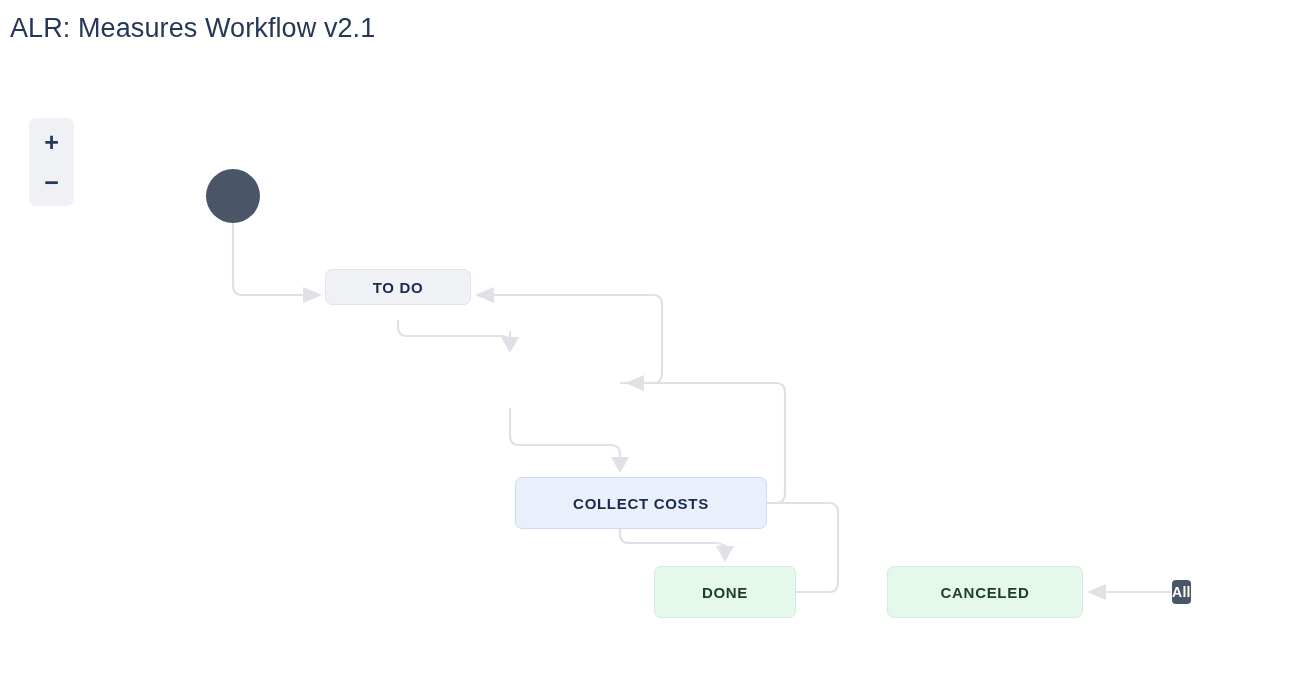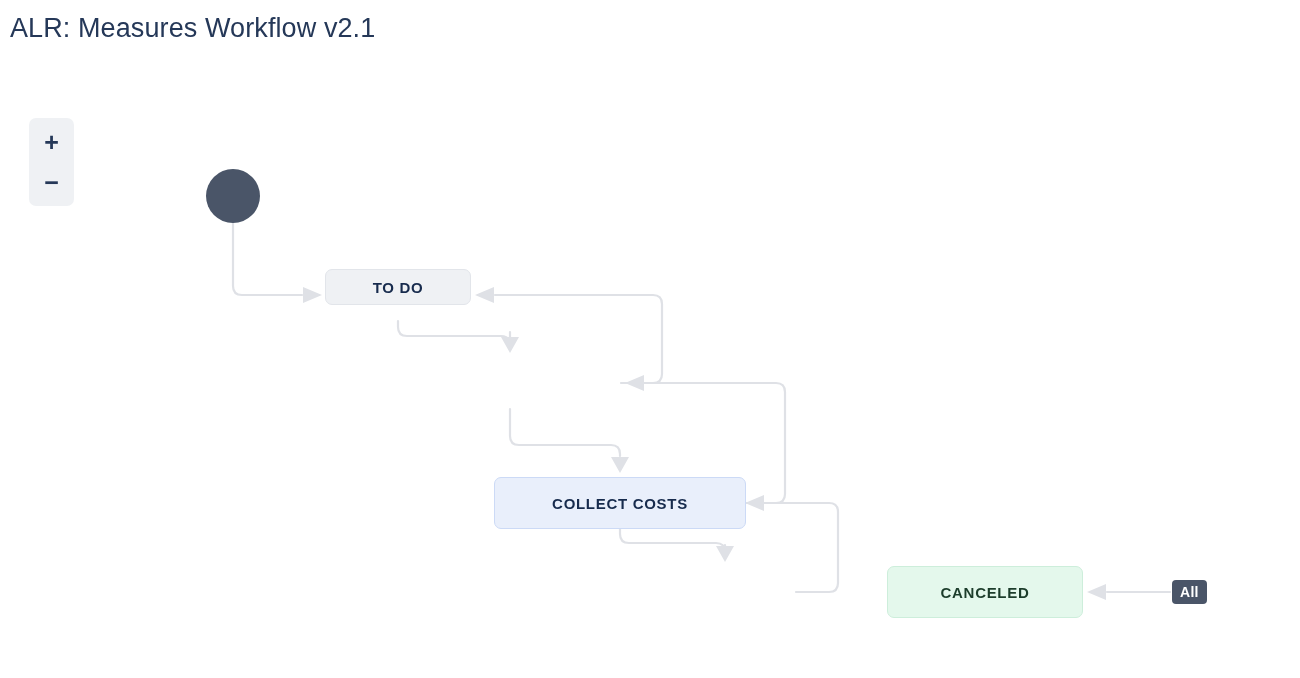--- a/index.html
+++ b/index.html
@@ -104,21 +104,21 @@
     border-radius: 50%;
     background: #4a5568;
     cursor: pointer;
   }
 
   
   #all-badge {
     position: absolute;
     left: 1172px; top: 580px;
     height: 24px;
-    padding: 0 8px;
+    padding: 0 0;
     background: #4a5568;
     color: #ffffff;
     border-radius: 4px;
     font-size: 14px;
     font-weight: 700;
     display: flex;
     align-items: center;
     justify-content: center;
     letter-spacing: 0.3px;
     cursor: pointer;
@@ -171,24 +171,27 @@
     </g>
   </svg>
 
   <div id="node-start"></div>
 
   <div class="node node-gray" style="left:325px; top:269px; width:146px; height:36px;">
     <span>TO DO</span>
   </div>
 
 
-  <div class="node node-blue" style="left:494px; top:477px; width:252px; height:52px;">
+  <div class="node node-blue" style="left:515px; top:477px; width:252px; height:52px;">
     <span>COLLECT COSTS</span>
   </div>
 
+  <div class="node node-green" style="left:654px; top:566px; width:142px; height:52px;">
+    <span>DONE</span>
+  </div>
 
   <div class="node node-green" style="left:887px; top:566px; width:196px; height:52px;text-align:center;">
     <span>CANCELED</span>
   </div>
 
   <div id="all-badge">
     <span>All</span>
   </div>
 
 </div>

